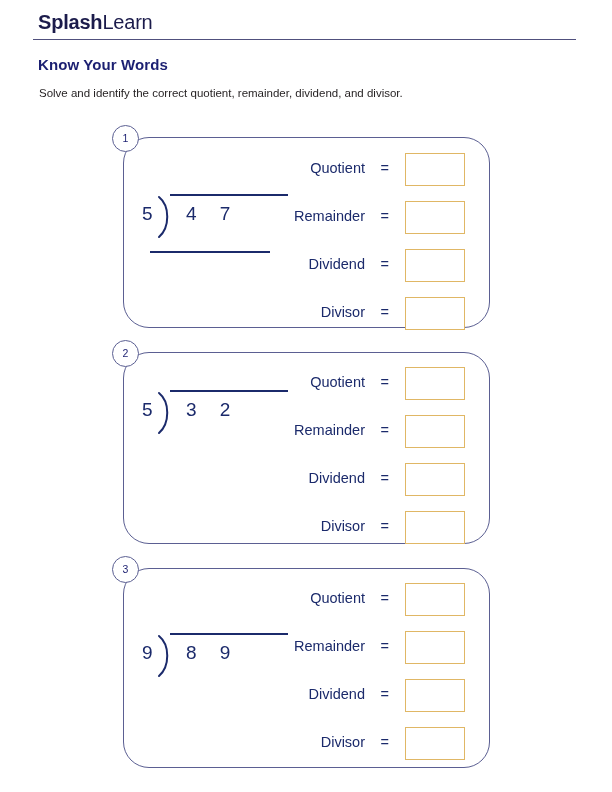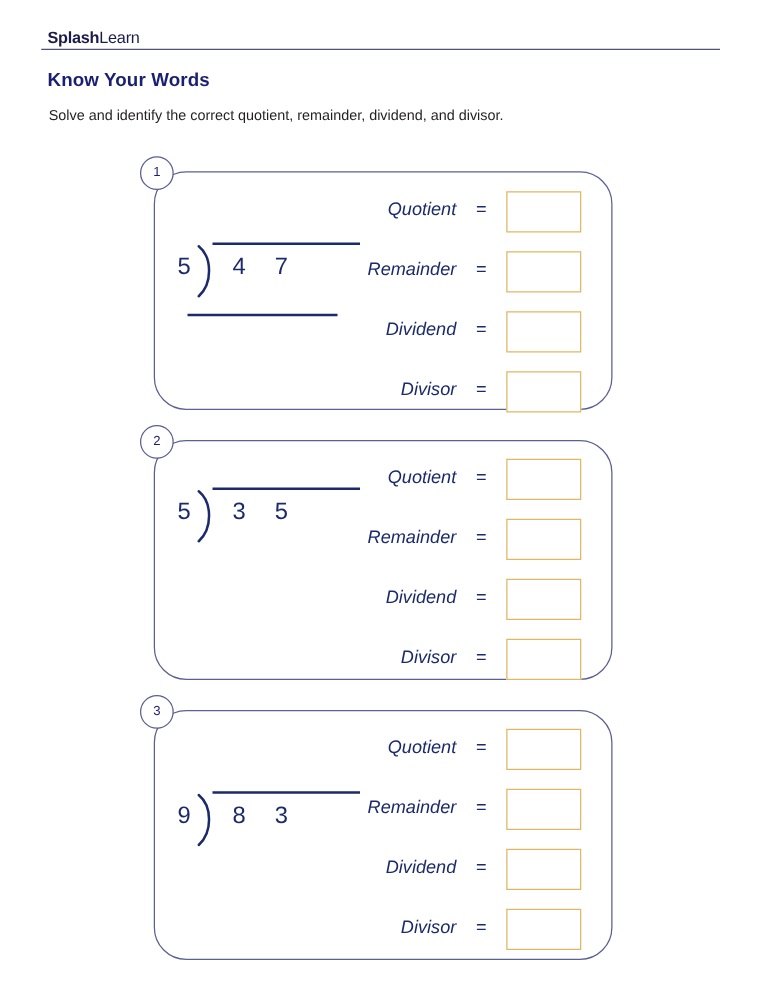--- a/index.html
+++ b/index.html
@@ -12,22 +12,22 @@
     background: #ffffff;
     font-family: "Liberation Sans", sans-serif;
     position: relative;
     overflow: hidden;
   }
 
   
   .logo {
     position: absolute;
     left: 38px;
-    top: 22px;
-    font-size: 13px;
+    top: 11px;
+    font-size: 20px;
     letter-spacing: -0.2px;
     color: #1b1b4b;
     white-space: nowrap;
   }
   .logo .splash { font-weight: bold; }
   .logo .learn  { font-weight: normal; }
 
   .header-rule {
     position: absolute;
     left: 33px;
@@ -142,21 +142,20 @@
     width: 120px;
     height: 1.6px;
     background: #1b2a6b;
   }
   #under-rule-1 { top: 113px; }
 
   
   .answer-row {
     position: absolute;
     height: 34px;
-    font-style: italic;
   }
   .answer-label {
     position: absolute;
     right: 124px;
     top: 7px;
     font-size: 14.5px;
     color: #1b2a6b;
     white-space: nowrap;
     text-align: right;
   }
@@ -231,21 +230,21 @@
   <div class="card-number">2</div>
 
   <div class="division" id="division-2">
     <span class="divisor-digit">5</span>
     <span class="div-bracket">
       <svg width="18" height="46" viewBox="0 0 18 46">
         <path d="M2 3 C13 12, 13 33, 2 43" fill="none" stroke="#1b2a6b" stroke-width="2" stroke-linecap="round"></path>
       </svg>
     </span>
     <span class="vinculum"></span>
-    <span class="dividend-digits">3 5</span>
+    <span class="dividend-digits">3 2</span>
   </div>
 
   <div class="answer-row" style="top:14px; left:0; right:0;">
     <span class="answer-label">Quotient</span>
     <span class="answer-equals">=</span>
     <span class="answer-box"></span>
   </div>
   <div class="answer-row" style="top:62px; left:0; right:0;">
     <span class="answer-label">Remainder</span>
     <span class="answer-equals">=</span>
@@ -267,21 +266,21 @@
   <div class="card-number">3</div>
 
   <div class="division" id="division-3">
     <span class="divisor-digit">9</span>
     <span class="div-bracket">
       <svg width="18" height="46" viewBox="0 0 18 46">
         <path d="M2 3 C13 12, 13 33, 2 43" fill="none" stroke="#1b2a6b" stroke-width="2" stroke-linecap="round"></path>
       </svg>
     </span>
     <span class="vinculum"></span>
-    <span class="dividend-digits">8 3</span>
+    <span class="dividend-digits">8 9</span>
   </div>
 
   <div class="answer-row" style="top:14px; left:0; right:0;">
     <span class="answer-label">Quotient</span>
     <span class="answer-equals">=</span>
     <span class="answer-box"></span>
   </div>
   <div class="answer-row" style="top:62px; left:0; right:0;">
     <span class="answer-label">Remainder</span>
     <span class="answer-equals">=</span>

